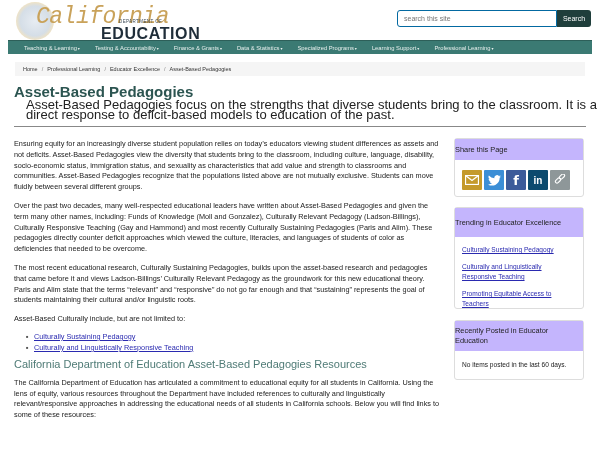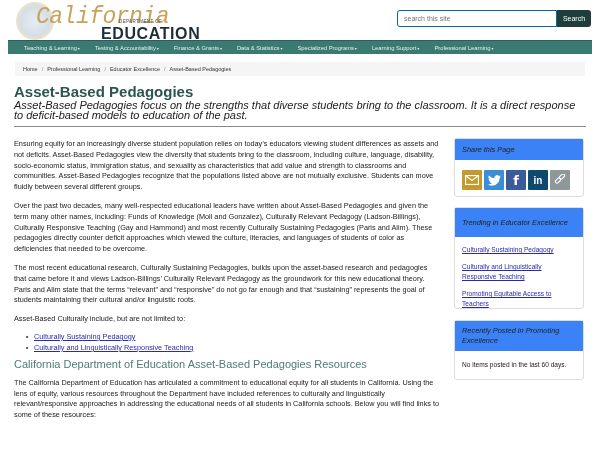--- a/index.html
+++ b/index.html
@@ -24,33 +24,33 @@
   .nav { position: absolute; left: 8px; top: 40px; width: 584px; height: 14px; background: #3b7a73;
          border-top: 1px solid #2d5f59; display: flex; align-items: center; padding-left: 16px; }
   .nav-item { color: #e8f0ee; font-size: 5.8px; margin-right: 15px; white-space: nowrap; }
   .nav-item .caret { font-size: 4px; margin-left: 1px; }
 
   .breadcrumb { position: absolute; left: 15px; top: 62px; width: 570px; height: 14px; background: #f5f5f5;
                 display: flex; align-items: center; padding-left: 8px; font-size: 5.5px; color: #333; }
   .breadcrumb .sep { color: #888; margin: 0 4px; }
 
   .title { position: absolute; left: 14px; top: 83px; font-size: 15px; color: #2c5551; }
-  .intro { position: absolute; left: 14px; top: 100px; width: 572px; font-size: 11px; line-height: 10px; color: #222; font-style: italic; }
+  .intro { position: absolute; left: 26px; top: 100px; width: 572px; font-size: 13px; line-height: 10px; color: #222; }
   .hr { position: absolute; left: 14px; top: 126px; width: 572px; height: 1px; background: #888; }
 
   .main { position: absolute; left: 14px; top: 139px; width: 426px; font-size: 7.3px; line-height: 10.8px; color: #222; }
   .main p { margin-bottom: 8px; }
   .main ul { list-style: none; margin: -2px 0 6px 20px; }
   .main li { position: relative; padding-left: 0; line-height: 11px; }
   .main li::before { content: "■"; position: absolute; left: -8px; top: 0; font-size: 4px; color: #555; }
   .main a { color: #2a2ab0; text-decoration: underline; }
   .main h2 { font-size: 11px; font-weight: normal; color: #4f7b76; margin: 2px 0 8px 0; }
 
   .panel { position: absolute; left: 454px; width: 130px; border: 1px solid #ddd; border-radius: 3px; background: #fff; }
-  .panel-head { background: #3b82f6; padding: 0 7px; font-size: 7.4px; color: #222; display: flex; align-items: center; font-style: italic; }
+  .panel-head { background: #c4b5fd; padding: 0 0; font-size: 7.4px; color: #222; display: flex; align-items: center; }
   .share { top: 138px; height: 59px; }
   .share .panel-head { height: 21px; }
   .share-icons { display: flex; padding: 10px 0 0 7px; }
   .sicon { width: 20px; height: 20px; margin-right: 2px; border-radius: 1px; display: flex; align-items: center;
            justify-content: center; color: #fff; font-weight: bold; }
   .mail { background: #c49a2c; }
   .tw { background: #3b8ed6; }
   .fb { background: #3c5b9a; font-size: 13px; font-family: "DejaVu Sans", sans-serif; }
   .li { background: #0c4a6e; font-size: 10px; }
   .link { background: #8e9799; font-size: 11px; }
@@ -145,15 +145,15 @@
 <div class="panel trending">
   <div class="panel-head">Trending in Educator Excellence</div>
   <div class="panel-links">
     <a>Culturally Sustaining Pedagogy</a>
     <a>Culturally and Linguistically Responsive Teaching</a>
     <a>Promoting Equitable Access to Teachers</a>
   </div>
 </div>
 
 <div class="panel recent">
-  <div class="panel-head">Recently Posted in Promoting Excellence</div>
+  <div class="panel-head">Recently Posted in Educator Education</div>
   <div class="recent-body">No items posted in the last 60 days.</div>
 </div>
 
 </body></html>

